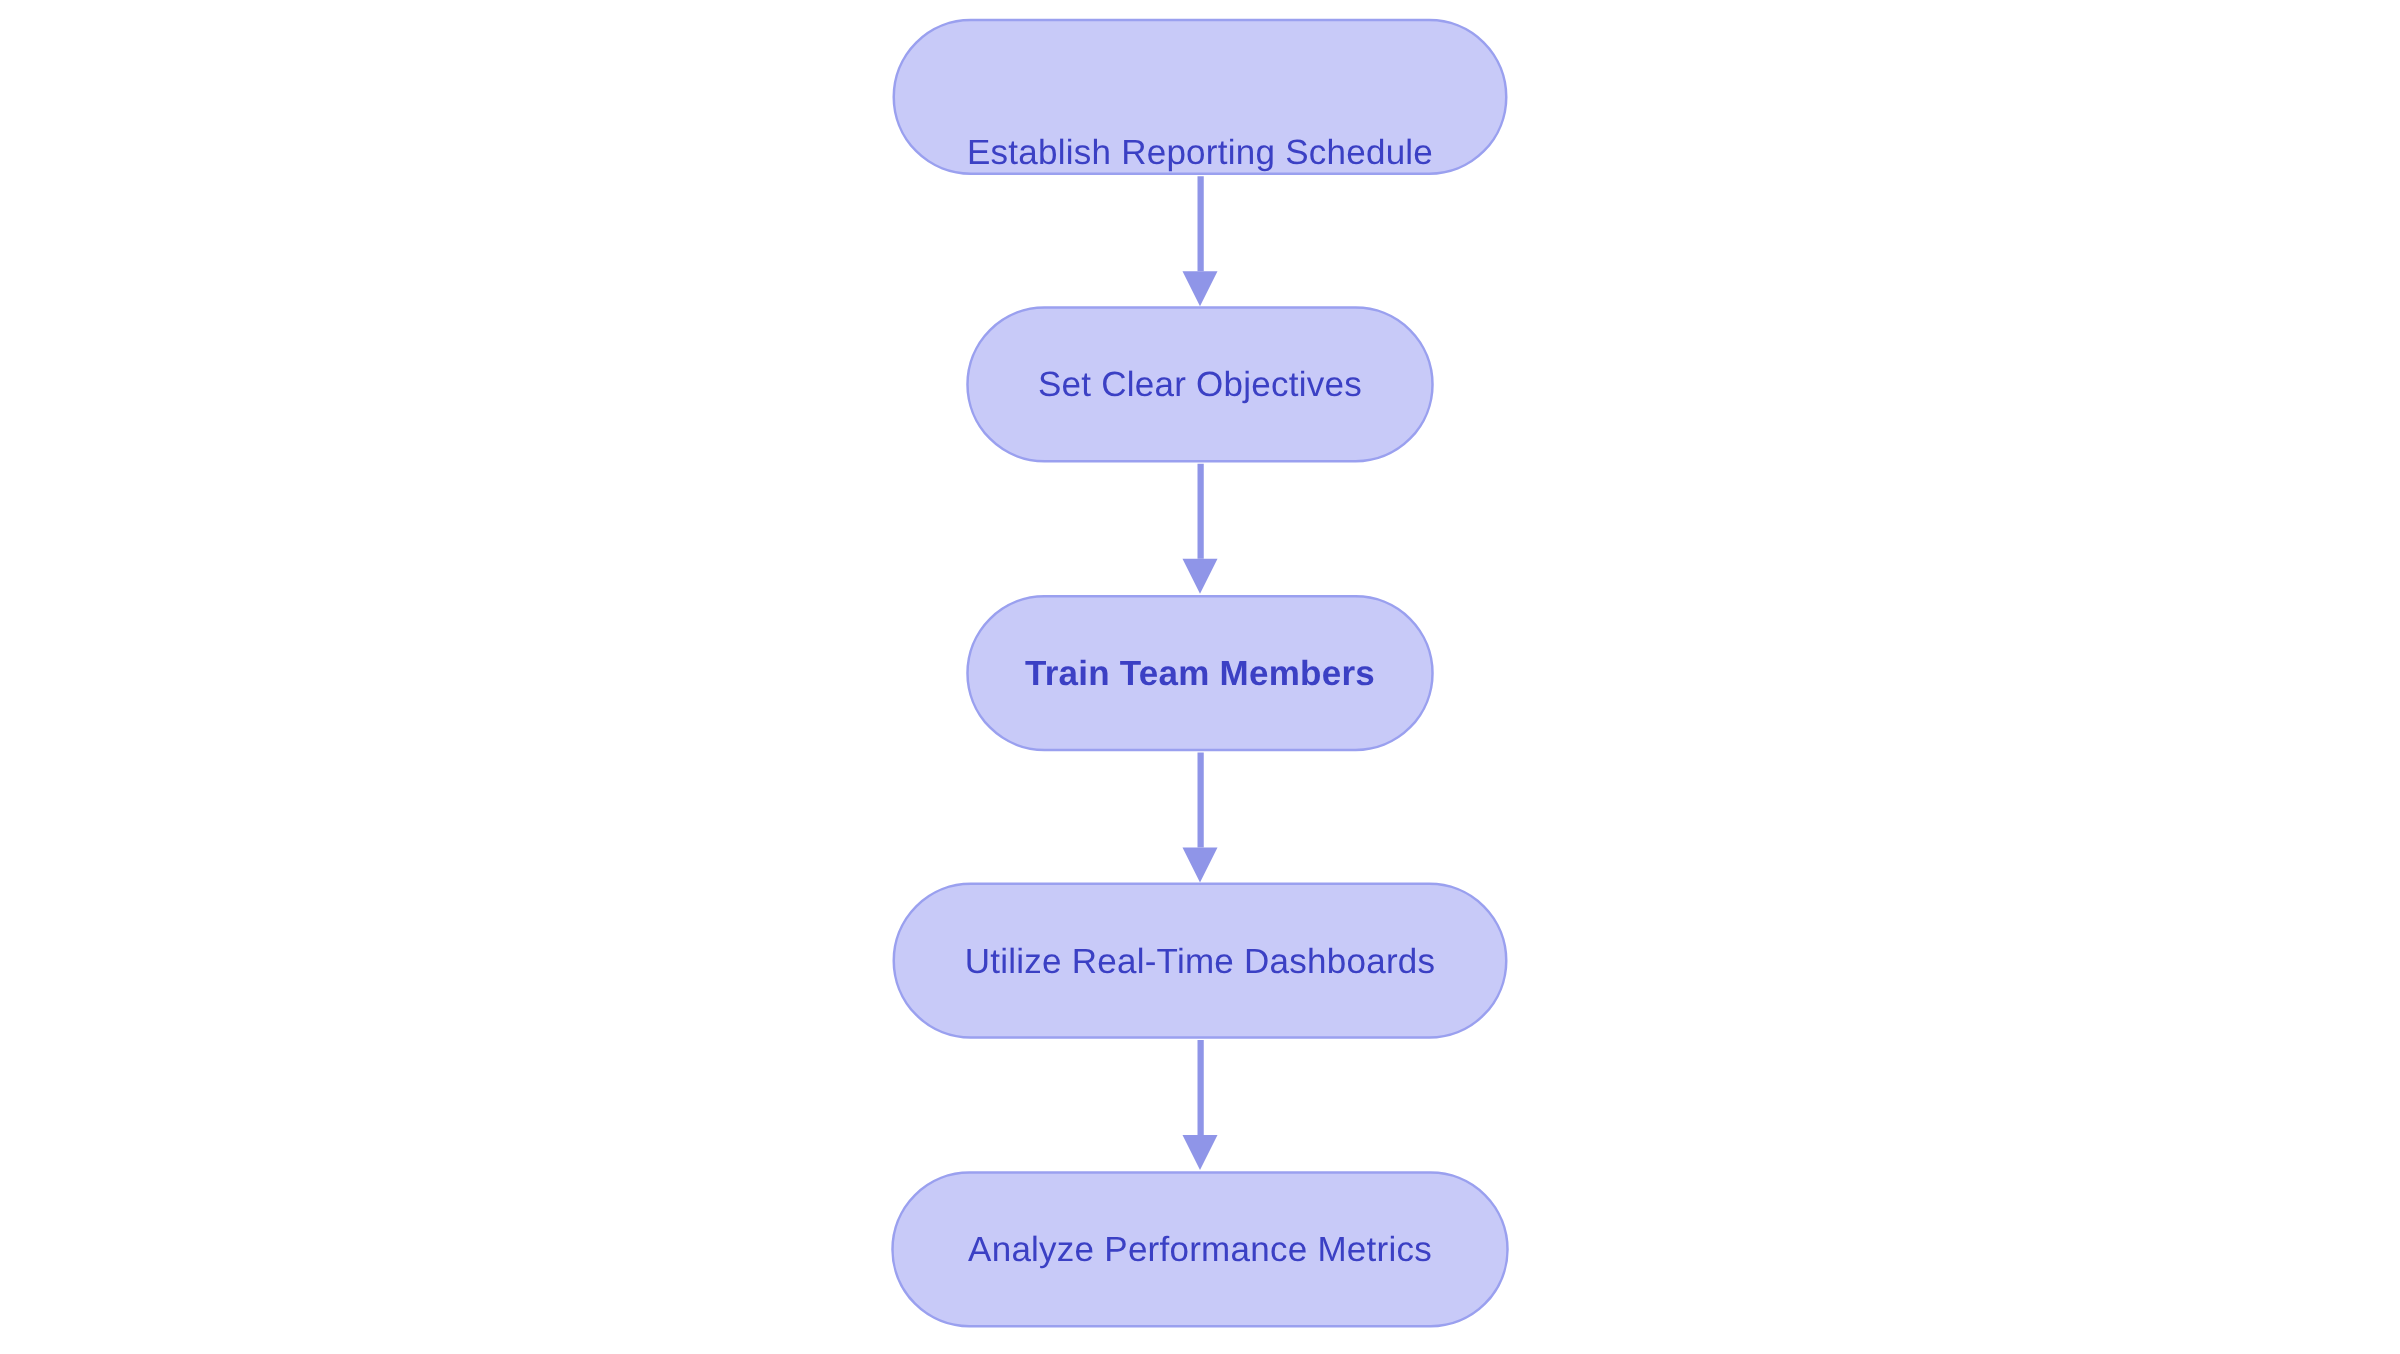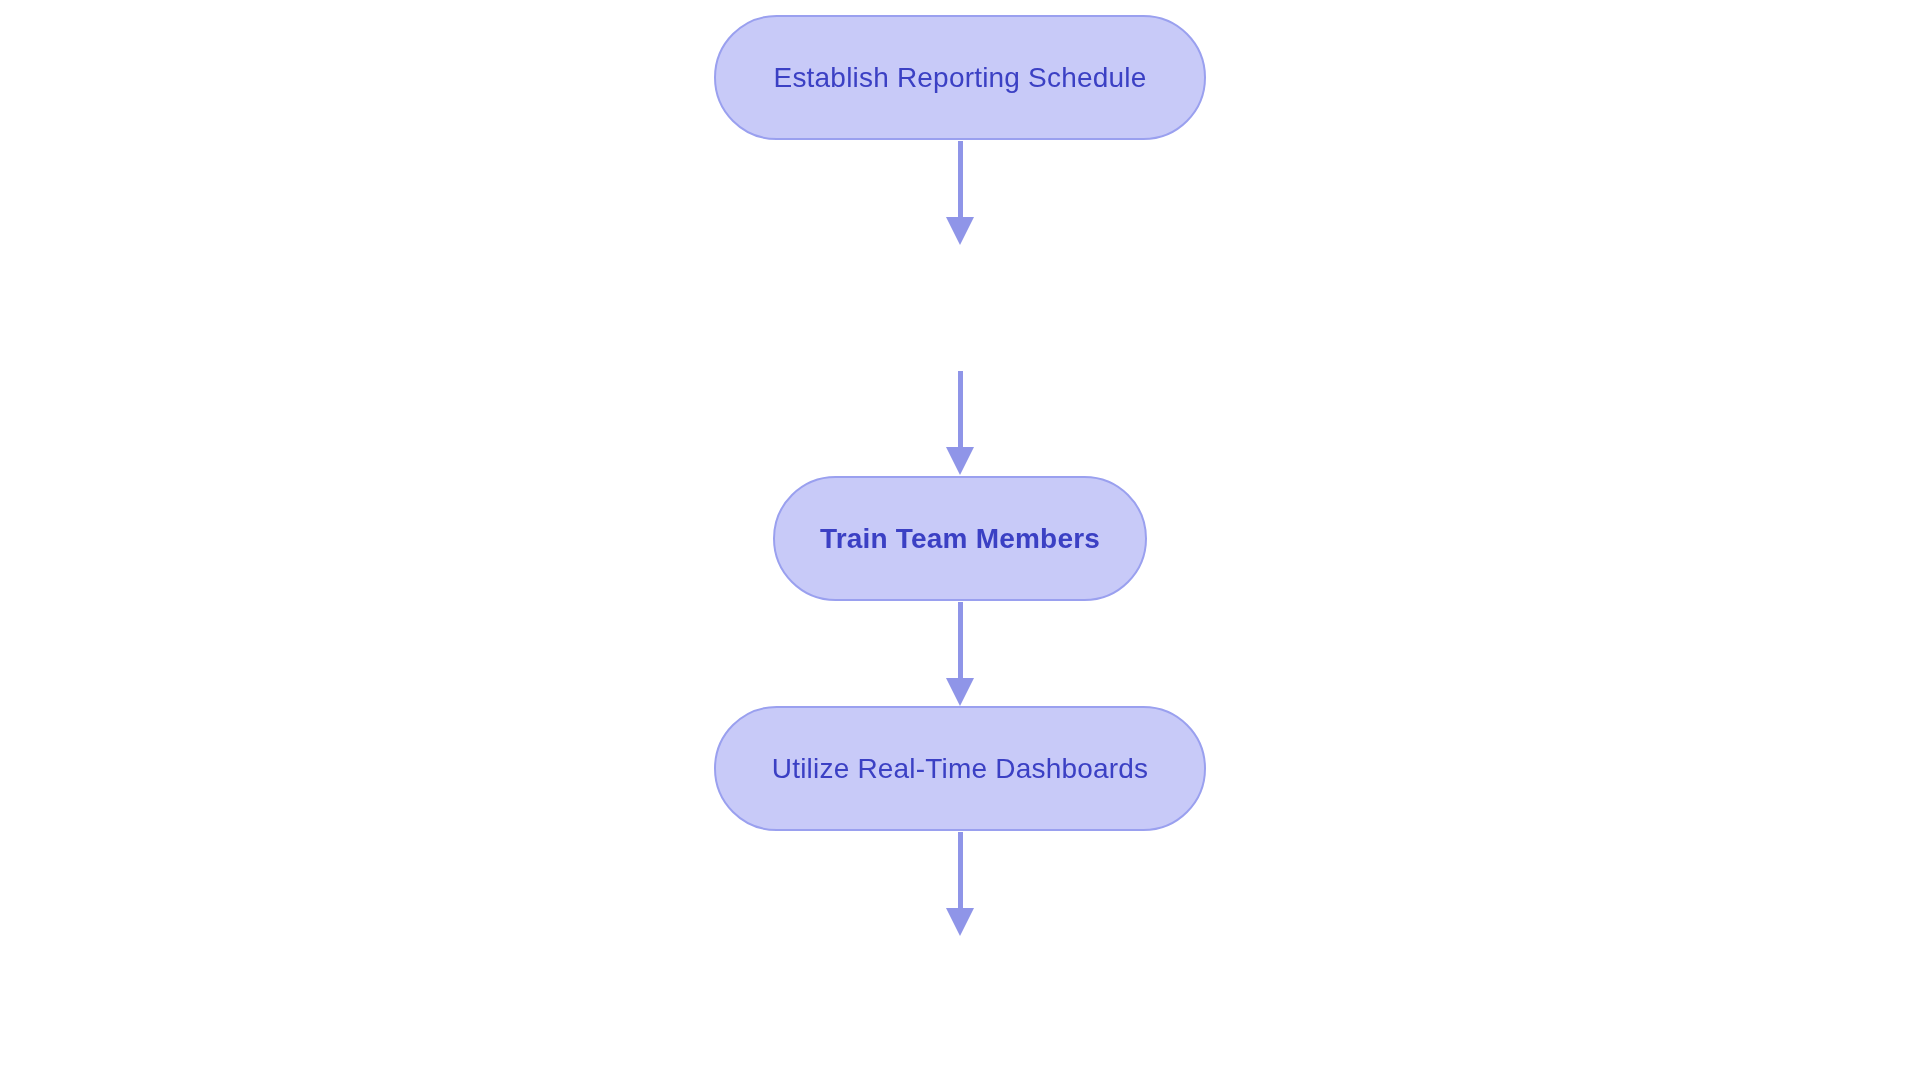--- a/index.html
+++ b/index.html
@@ -33,21 +33,21 @@
     border: 2px solid var(--node-border);
     display: flex;
     align-items: center;
     justify-content: center;
     color: var(--node-text);
     font-size: 28px;
     letter-spacing: 0.2px;
     text-align: center;
     white-space: nowrap;
   }
-  .node-1 { top: 15px;  width: 492px; }
+  .node-1 { top: 15px;  width: 492px; align-items: flex-end; }
   .node-2 { top: 245px; width: 374px; }
   .node-3 { top: 476px; width: 374px; font-weight: bold; }
   .node-4 { top: 706px; width: 492px; }
   .node-5 { top: 937px; width: 494px; }
 
   .arrow {
     position: absolute;
     left: 50%;
     transform: translateX(-50%);
     display: flex;
@@ -78,20 +78,23 @@
 
   <div class="node node-1">
     <span>Establish Reporting Schedule</span>
   </div>
 
   <div class="arrow arrow-1">
     <div class="shaft"></div>
     <div class="head"></div>
   </div>
 
+  <div class="node node-2">
+    <span>Set Clear Objectives</span>
+  </div>
 
   <div class="arrow arrow-2">
     <div class="shaft"></div>
     <div class="head"></div>
   </div>
 
   <div class="node node-3">
     <span>Train Team Members</span>
   </div>
 
@@ -102,14 +105,17 @@
 
   <div class="node node-4">
     <span>Utilize Real-Time Dashboards</span>
   </div>
 
   <div class="arrow arrow-4">
     <div class="shaft"></div>
     <div class="head"></div>
   </div>
 
+  <div class="node node-5">
+    <span>Analyze Performance Metrics</span>
+  </div>
 
 </div>
 
 </body></html>

